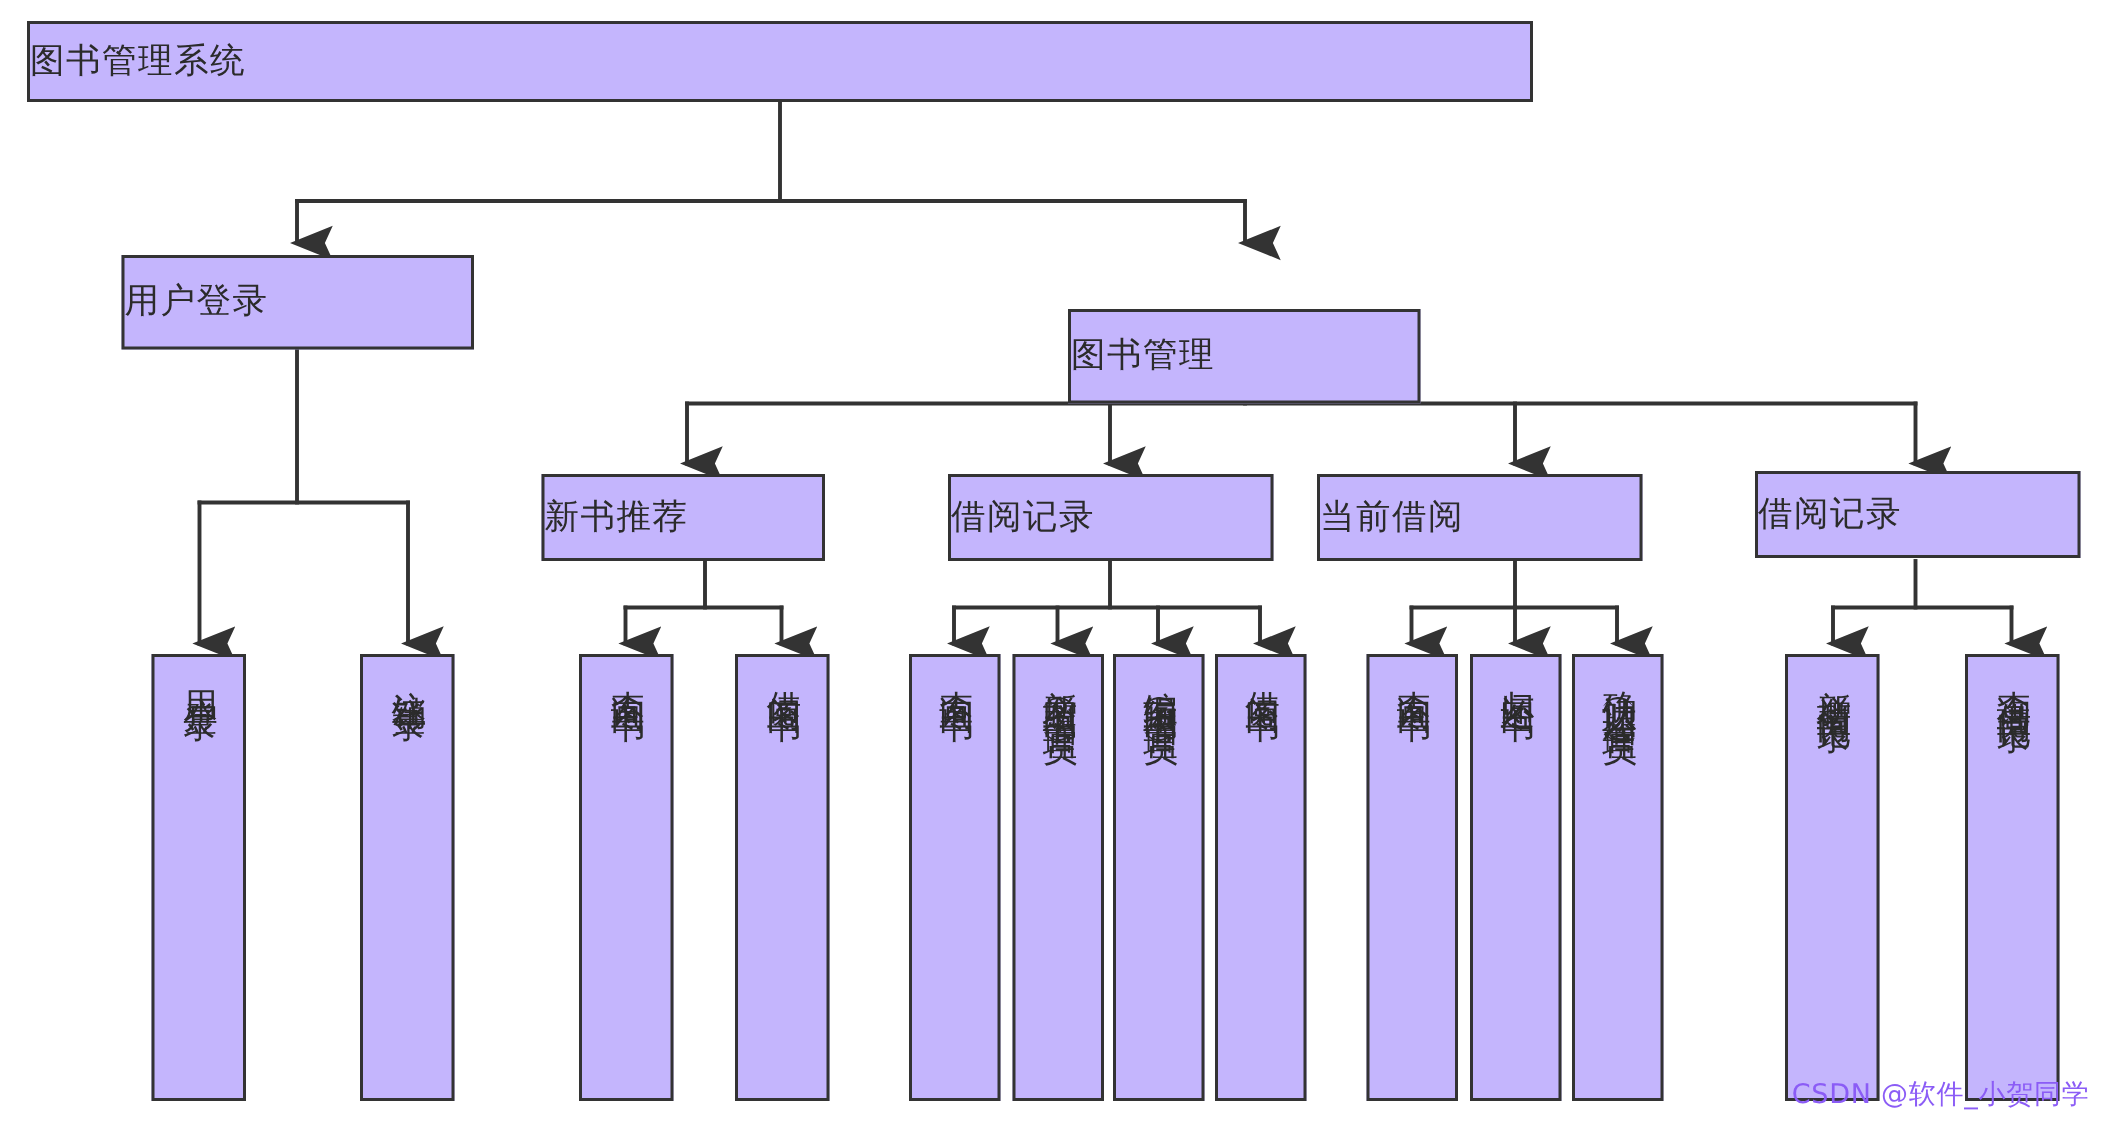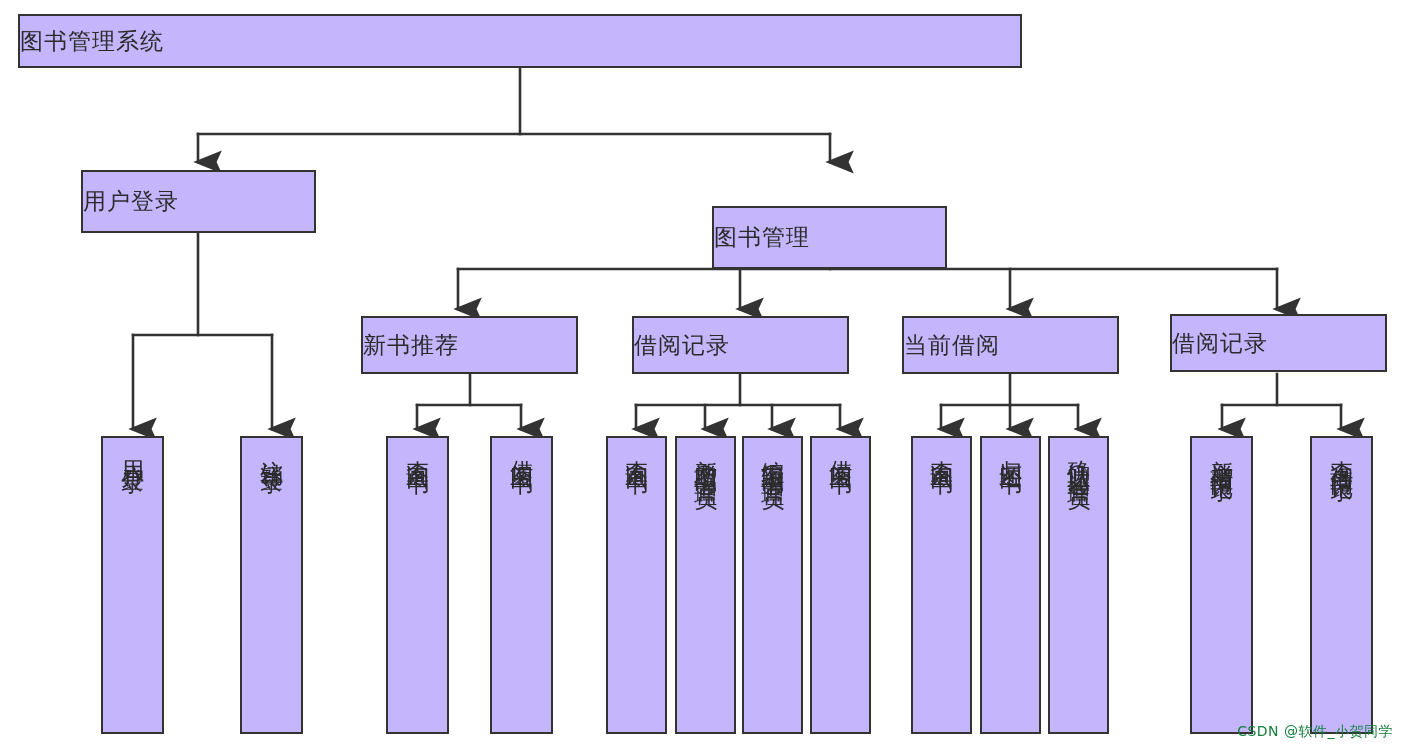--- a/index.html
+++ b/index.html
@@ -49,22 +49,22 @@
     padding: 4px 0;
   }
   .node-label {
     display: block;
     white-space: nowrap;
   }
   .watermark {
     position: absolute;
     right: 12px;
     bottom: 6px;
-    font-size: 14px;
-    color: #15803d;
+    font-size: 18px;
+    color: #8b5cf6;
     letter-spacing: 0.5px;
     z-index: 3;
     white-space: nowrap;
   }
 </style>
 </head>
 <body>
 
 <div id="canvas">
 
@@ -122,27 +122,27 @@
     <span class="node-label">图书管理系统</span>
   </div>
 
   <div class="node node-h" style="left:81px; top:170px; width:235px; height:63px;">
     <span class="node-label">用户登录</span>
   </div>
   <div class="node node-h" style="left:712px; top:170px; width:235px; height:63px;margin-top:36px;">
     <span class="node-label">图书管理</span>
   </div>
 
-  <div class="node node-h" style="left:361px; top:316px; width:217px; height:58px;">
+  <div class="node node-h" style="left:361px; top:316px; width:189px; height:58px;">
     <span class="node-label">新书推荐</span>
   </div>
   <div class="node node-h" style="left:632px; top:316px; width:217px; height:58px;">
     <span class="node-label">借阅记录</span>
   </div>
-  <div class="node node-h" style="left:902px; top:316px; width:217px; height:58px;">
+  <div class="node node-h" style="left:878px; top:316px; width:217px; height:58px;">
     <span class="node-label">当前借阅</span>
   </div>
   <div class="node node-h" style="left:1170px; top:314px; width:217px; height:58px;">
     <span class="node-label">借阅记录</span>
   </div>
 
   <div class="node node-v" style="left:101px; top:436px; width:63px; height:298px;">
     <span class="node-label">用户登录</span>
   </div>
   <div class="node node-v" style="left:240px; top:436px; width:63px; height:298px;">

